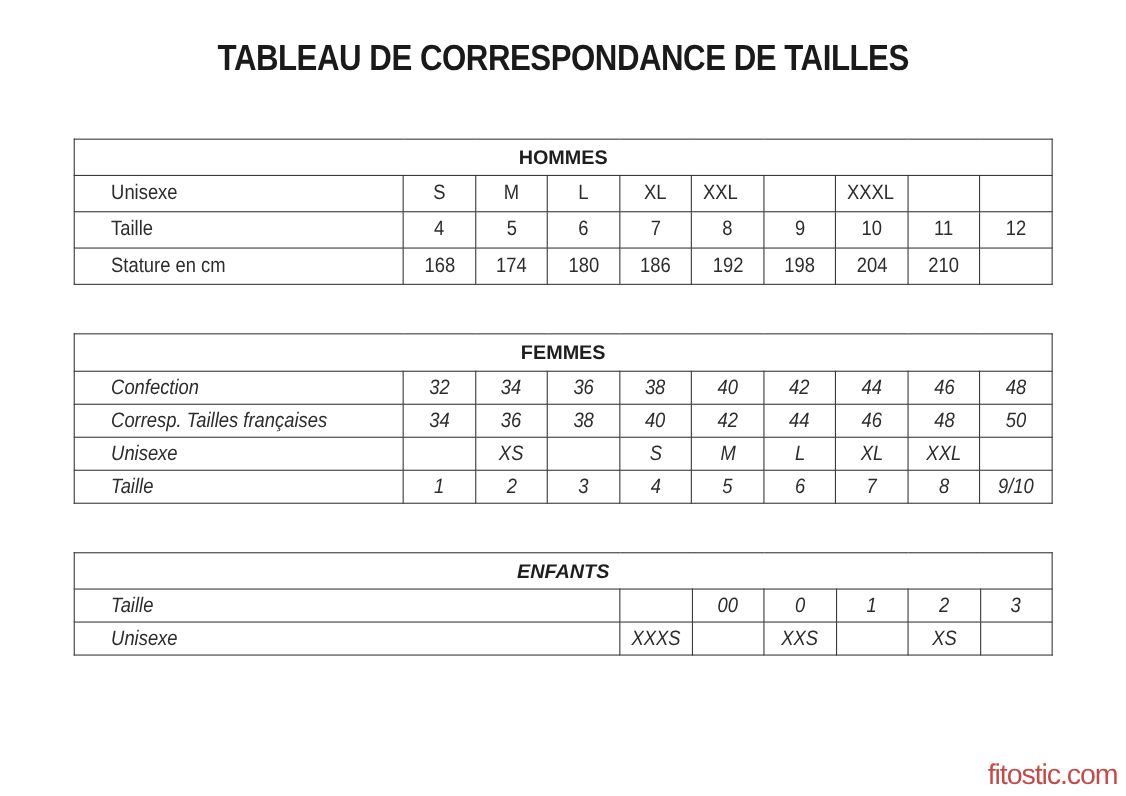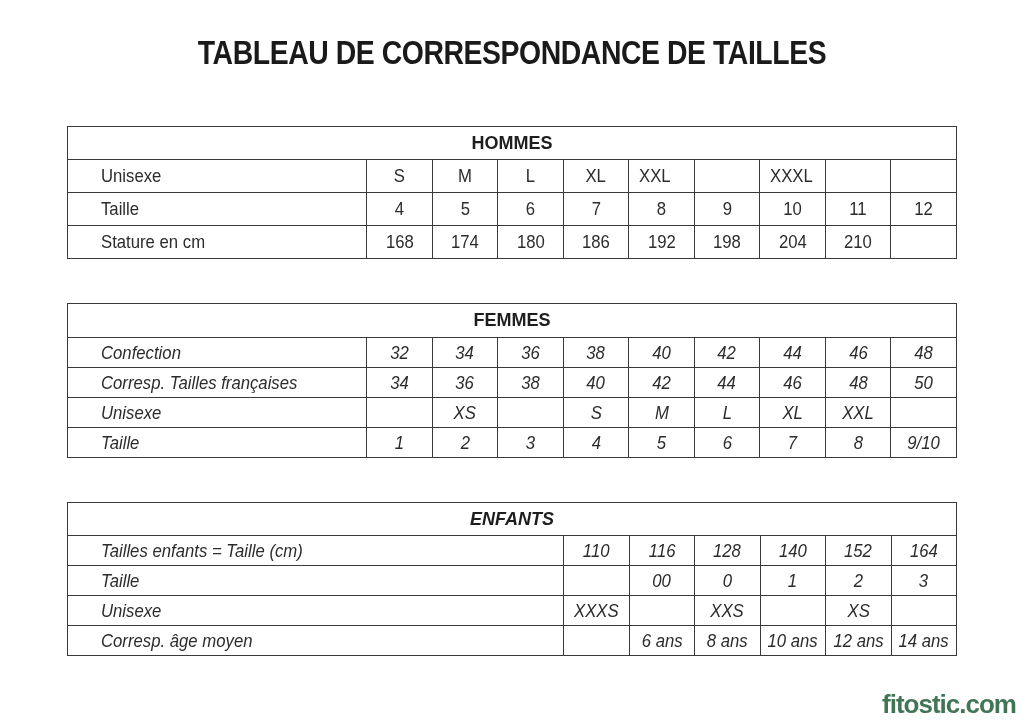--- a/index.html
+++ b/index.html
@@ -28,22 +28,22 @@
   #hommes { top:126px; }
   #hommes tr.r td { height:32px; }
   #hommes tr.h td { height:32px; }
   #femmes { top:303px; }
   #femmes tr.h td { height:33px; }
   #femmes tr.r td { height:29px;font-style:italic; }
   #enfants { top:502px;font-style:italic; }
   #enfants tr.h td { height:32px; }
   #enfants tr.r td { height:29px; }
   .wm {
-    position:absolute; right:8px; bottom:4px; font-weight:bold; font-size:26px;
-    color:#14532d; opacity:0.8; letter-spacing:-1px;
+    position:absolute; right:8px; bottom:4px; font-weight:normal; font-size:26px;
+    color:#b91c1c; opacity:0.8; letter-spacing:-1px;
   }
 </style>
 </head>
 <body>
 
 <div class="title">TABLEAU DE CORRESPONDANCE DE TAILLES</div>
 
 <table class="grid" id="hommes">
   <colgroup>
       <col style="width:299px">
@@ -155,51 +155,33 @@
 <table class="grid" id="enfants">
   <colgroup>
       <col style="width:496px">
       <col span="6" style="width:65.5px">
     </colgroup>
   <tbody>
       <tr class="h">
         <td class="hdr" colspan="7">ENFANTS</td>
       </tr>
   <tr class="r">
-    <td class="lbl"><span class="sq">Tailles enfants = Taille (cm)</span></td>
-    <td><span class="sq">110</span></td>
-    <td><span class="sq">116</span></td>
-    <td><span class="sq">128</span></td>
-    <td><span class="sq">140</span></td>
-    <td><span class="sq">152</span></td>
-    <td><span class="sq">164</span></td>
-  </tr>
-  <tr class="r">
     <td class="lbl"><span class="sq">Taille</span></td>
     <td><span class="sq"></span></td>
     <td><span class="sq">00</span></td>
     <td><span class="sq">0</span></td>
     <td><span class="sq">1</span></td>
     <td><span class="sq">2</span></td>
     <td><span class="sq">3</span></td>
   </tr>
   <tr class="r">
     <td class="lbl"><span class="sq">Unisexe</span></td>
     <td><span class="sq">XXXS</span></td>
     <td><span class="sq"></span></td>
     <td><span class="sq">XXS</span></td>
     <td><span class="sq"></span></td>
     <td><span class="sq">XS</span></td>
     <td><span class="sq"></span></td>
   </tr>
-  <tr class="r">
-    <td class="lbl"><span class="sq">Corresp. âge moyen</span></td>
-    <td><span class="sq"></span></td>
-    <td><span class="sq">6 ans</span></td>
-    <td><span class="sq">8 ans</span></td>
-    <td><span class="sq">10 ans</span></td>
-    <td><span class="sq">12 ans</span></td>
-    <td><span class="sq">14 ans</span></td>
-  </tr>
 </tbody>
   </table>
 
 <div class="wm">fitostic.com</div>
 
 </body></html>

